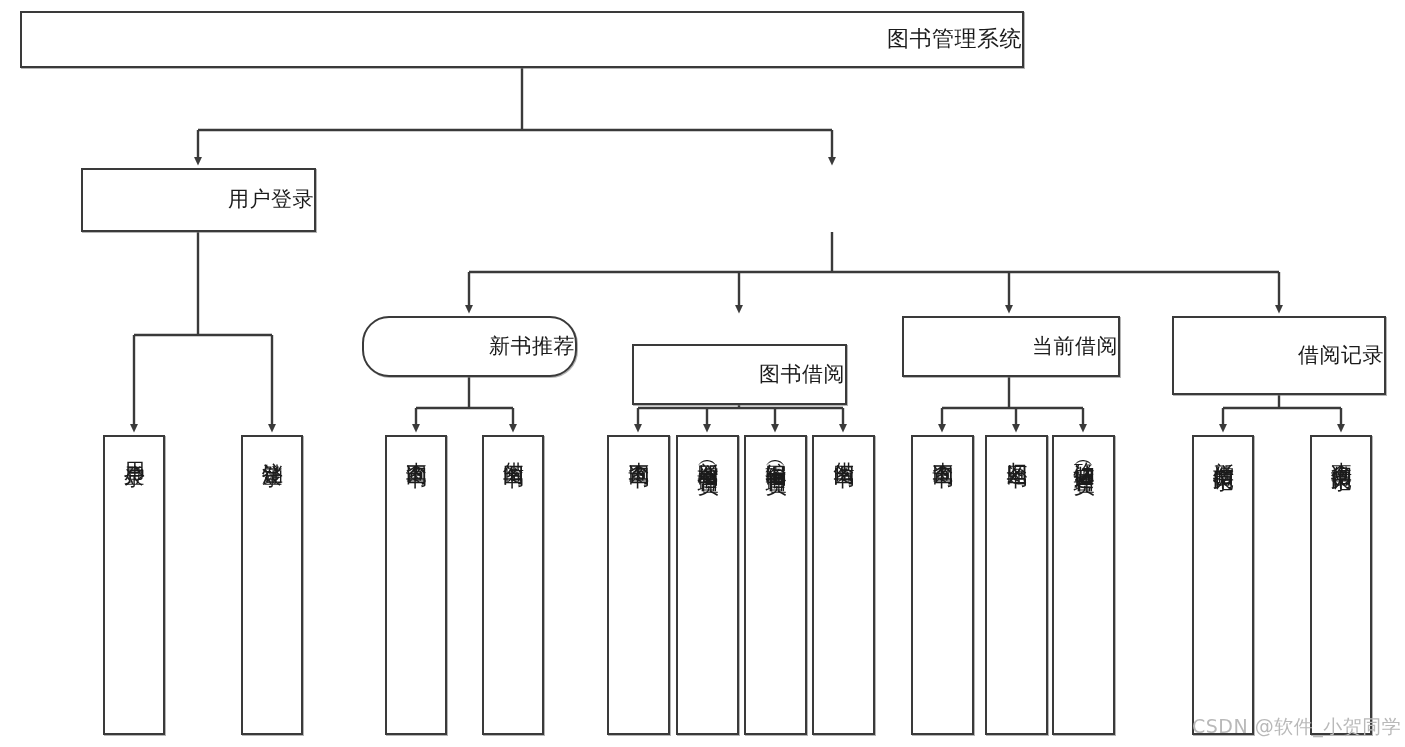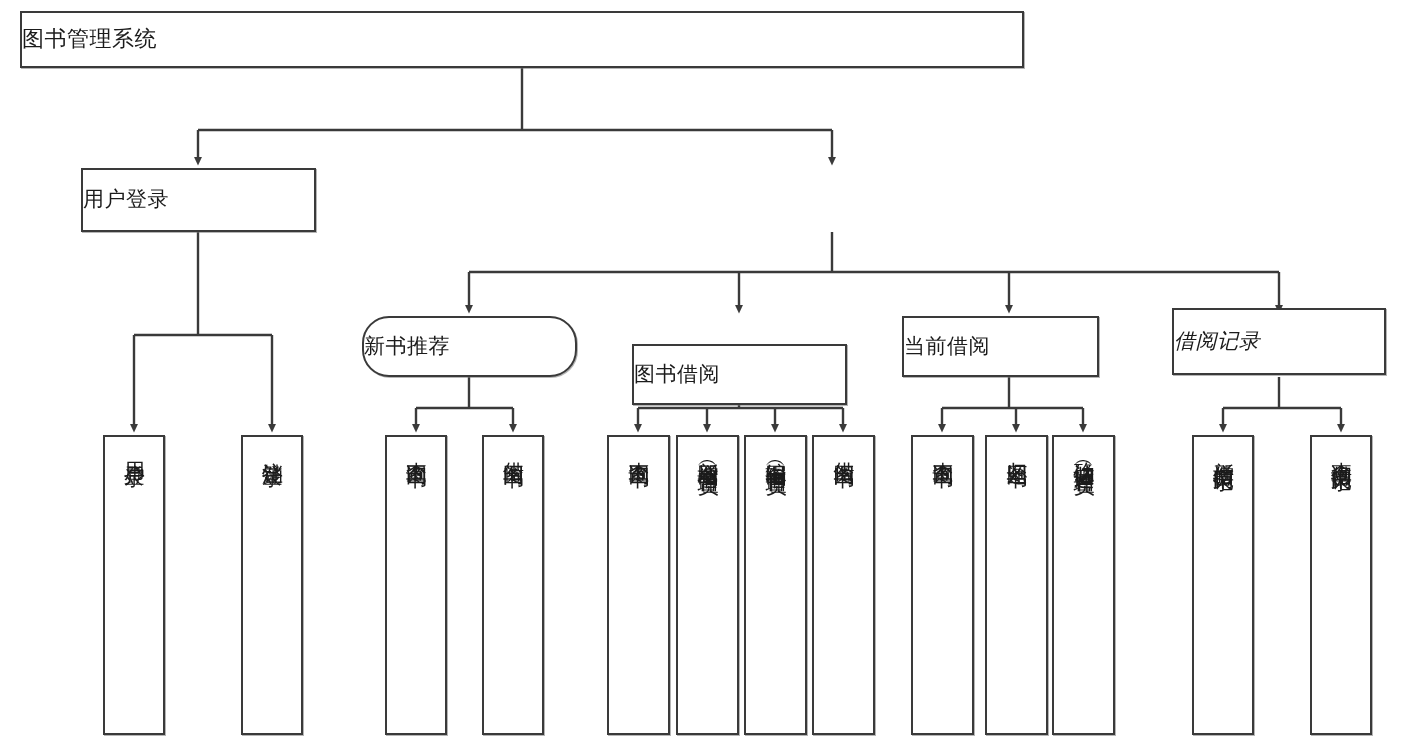--- a/index.html
+++ b/index.html
@@ -26,21 +26,21 @@
     height: 747px;
     pointer-events: none;
   }
   .node {
     position: absolute;
     box-sizing: border-box;
     border: 2px solid #3a3a3a;
     background: #ffffff;
     display: flex;
     align-items: center;
-    justify-content: flex-start;
+    justify-content: flex-end;
     color: #1b1b1b;
     box-shadow: 1px 1px 0 0 rgba(120,120,120,0.55);
   }
   .node-label {
     display: block;
     text-align: center;
     line-height: 1.12;
     letter-spacing: 0.5px;
     white-space: nowrap;
   }
@@ -136,24 +136,24 @@
   <div class="node horiz" style="left:81px; top:168px; width:235px; height:64px;">
     <span class="node-label">用户登录</span>
   </div>
 
   <div class="node horiz" style="left:362px; top:316px; width:215px; height:61px;border-radius:27px;">
     <span class="node-label">新书推荐</span>
   </div>
   <div class="node horiz" style="left:632px; top:316px; width:215px; height:61px;margin-top:28px;">
     <span class="node-label">图书借阅</span>
   </div>
-  <div class="node horiz" style="left:902px; top:316px; width:197px; height:61px;">
+  <div class="node horiz" style="left:902px; top:316px; width:218px; height:61px;">
     <span class="node-label">当前借阅</span>
   </div>
-  <div class="node horiz" style="left:1172px; top:308px; width:214px; height:67px;font-style:italic;">
+  <div class="node horiz" style="left:1172px; top:316px; width:214px; height:79px;">
     <span class="node-label">借阅记录</span>
   </div>
 
   <div id="leaf-container">
       <div class="node vert" style="left: 103px; top: 435px; width: 62px; height: 300px;">
         <span class="node-label">用户登录</span>
       </div>
       <div class="node vert" style="left: 241px; top: 435px; width: 62px; height: 300px;">
         <span class="node-label">注销登录</span>
       </div>
@@ -185,13 +185,14 @@
         <span class="node-label">确认归还（管理员）</span>
       </div>
       <div class="node vert" style="left: 1192px; top: 435px; width: 62px; height: 300px;">
         <span class="node-label">新增借阅记录</span>
       </div>
       <div class="node vert" style="left: 1310px; top: 435px; width: 62px; height: 300px;">
         <span class="node-label">查询借阅记录</span>
       </div>
     </div>
 
+  <div class="watermark" style="left:1192px; top:714px;">CSDN @软件_小贺同学</div>
 </div>
 
 </body></html>

